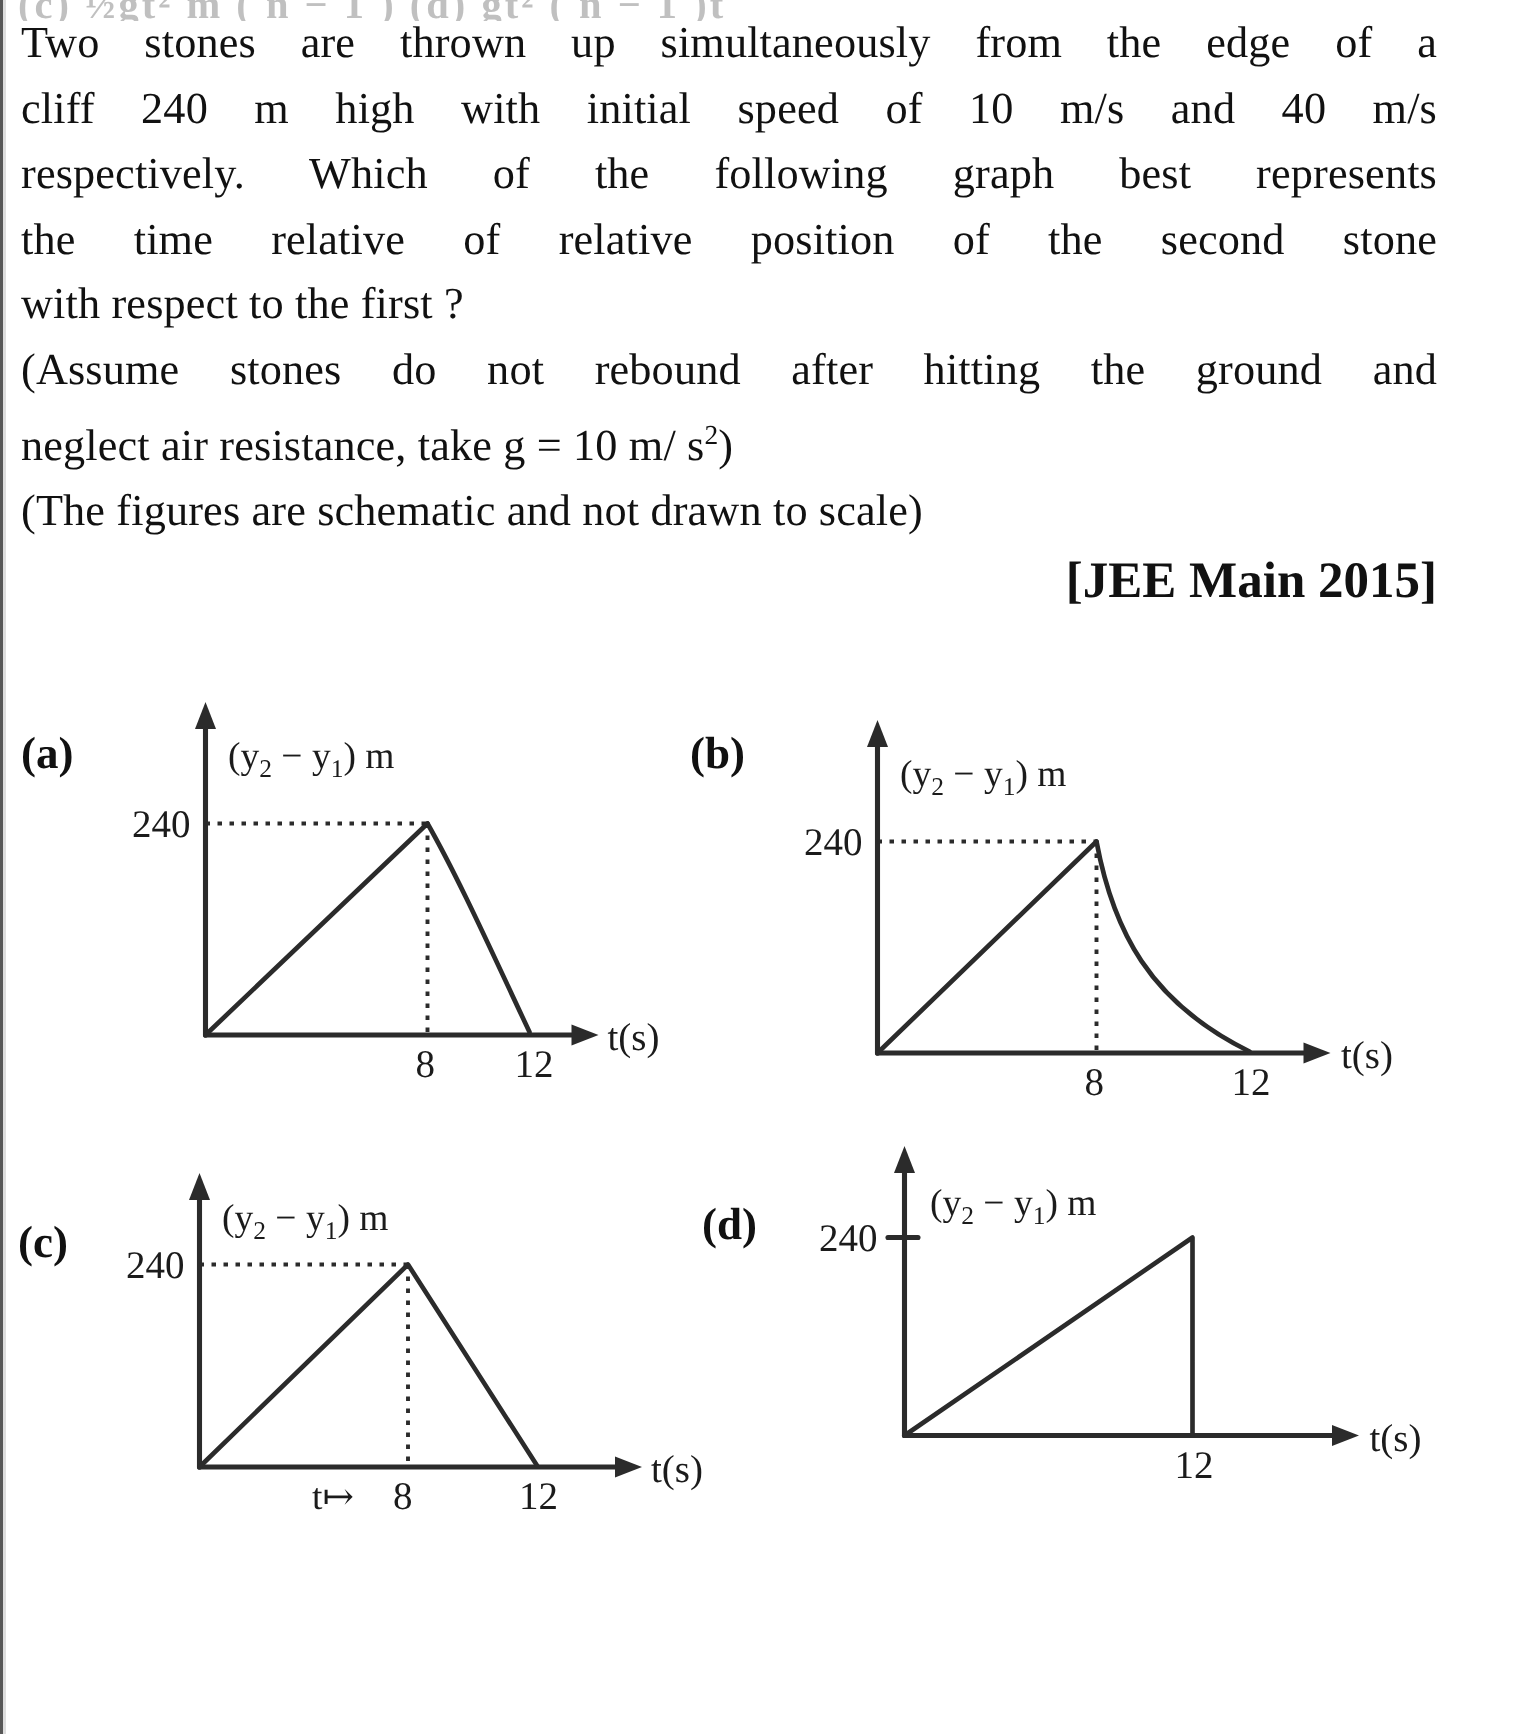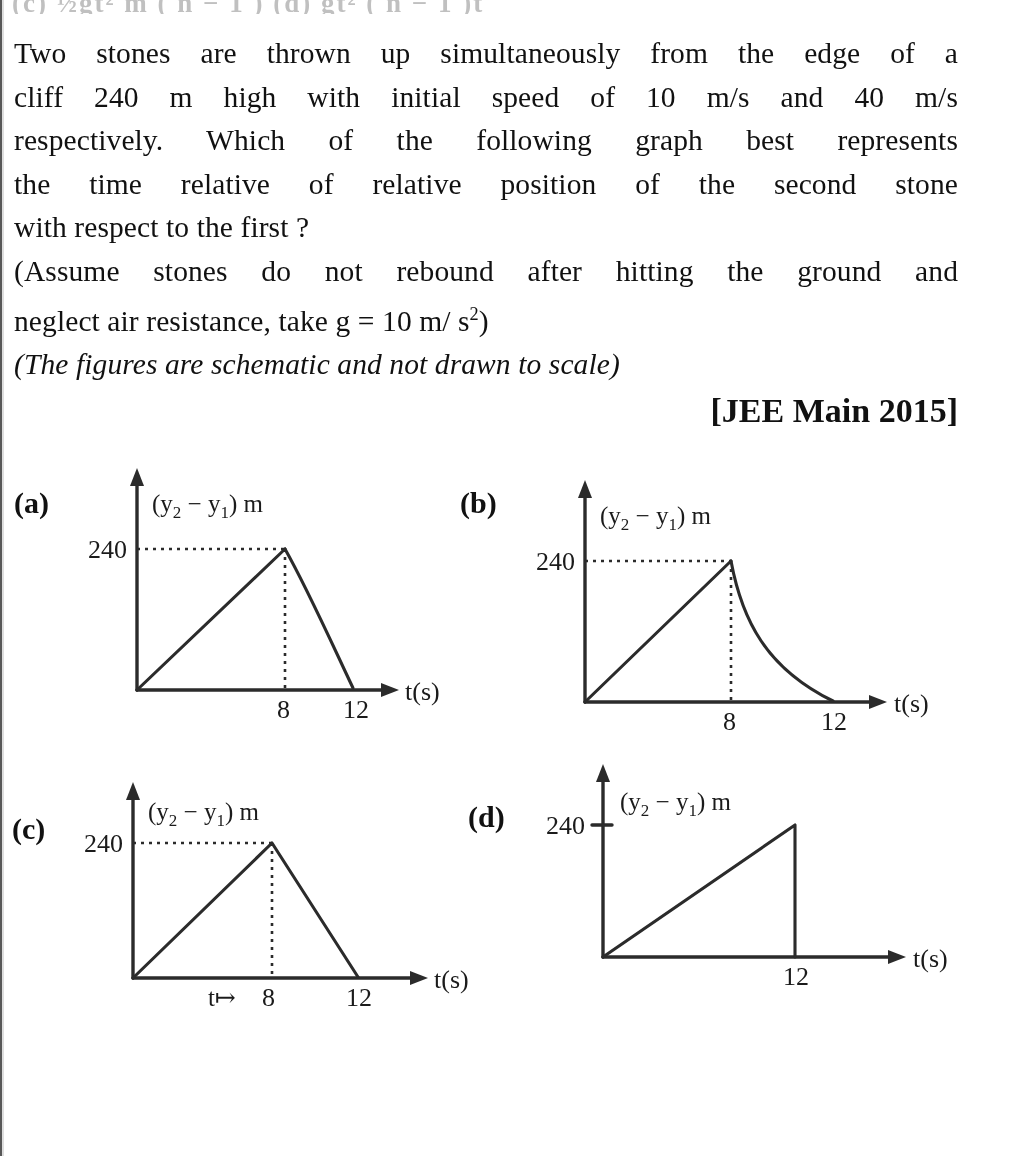--- a/index.html
+++ b/index.html
@@ -39,34 +39,34 @@
     font-size: 27px;
     font-weight: bold;
     letter-spacing: 2px;
     opacity: .55;
     white-space: nowrap;
   }
 
   .question {
     position: absolute;
     left: 14px;
-    top: 32px;
+    top: 8px;
     width: 944px;
   }
   .qline {
     font-size: 29.5px;
     line-height: 43.5px;
     text-align: justify;
     text-align-last: justify;
     margin: 0;
     letter-spacing: .1px;
   }
   .qline.last { text-align-last: left; }
   .qline.plain { text-align: center; text-align-last: left; }
-  .qline.italic { font-style: italic; }
+  .qline.italic { }
   .source {
     font-size: 34px;
     line-height: 44px;
     font-weight: bold;
     text-align: right;
     margin: 2px 0 0 0;
   }
   sup.exp { font-size: .62em; vertical-align: super; }
 
   

